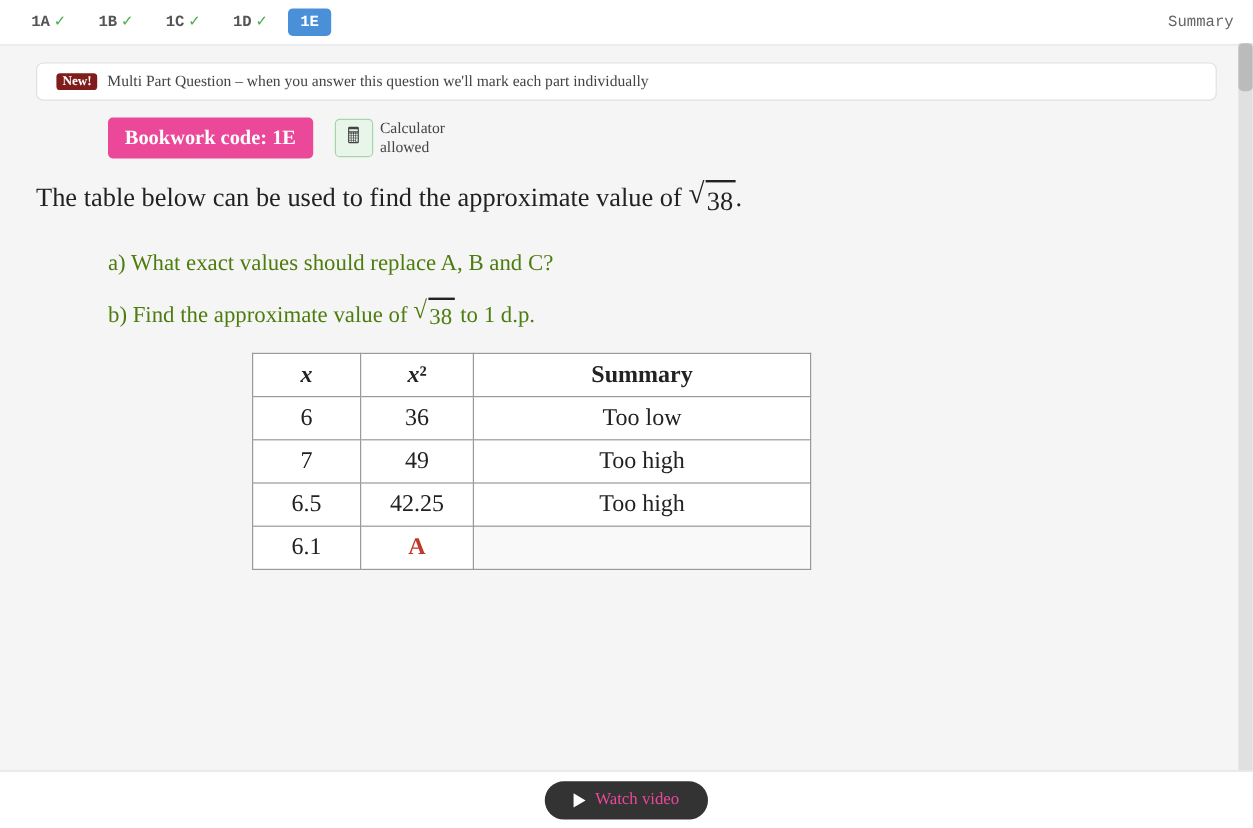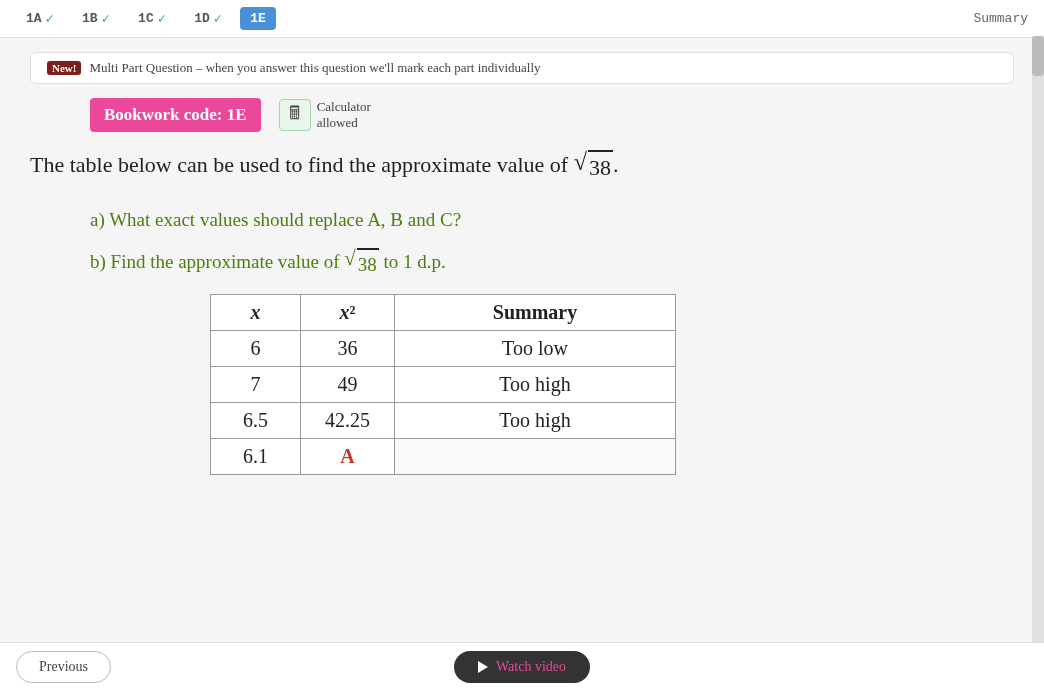--- a/index.html
+++ b/index.html
@@ -341,18 +341,17 @@
     </table>
   </div>
 
 </div>
 
 <div class="scrollbar-right">
   <div class="scrollbar-thumb"></div>
 </div>
 
 <div class="bottom-bar">
-  <button class="prev-btn">Previous</button>
   <button class="watch-video-btn">
     <span class="play-icon"></span>
     <span>Watch video</span>
   </button>
 </div>
 
 </body></html>

